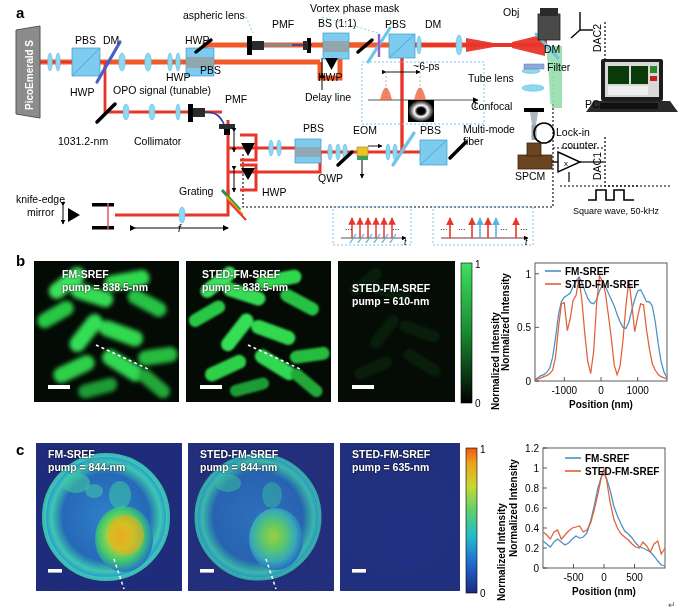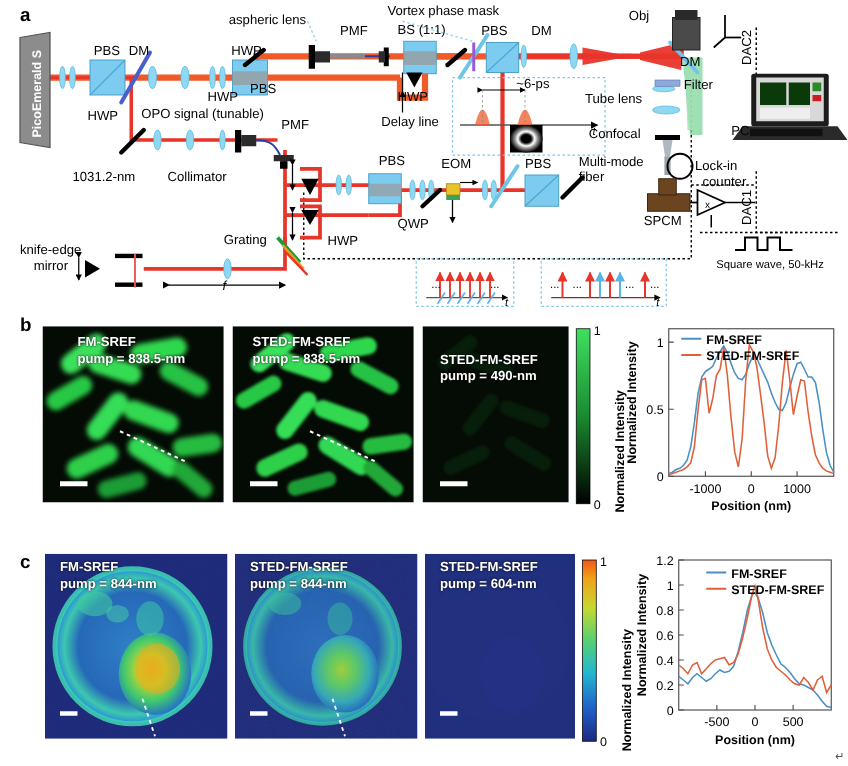--- a/index.html
+++ b/index.html
@@ -457,21 +457,21 @@
           </g>
         <g transform="rotate(32 84 104)">
             <rect x="62" y="96" width="42" height="12" rx="6"></rect>
           </g>
       </g>
       <rect x="14" y="124" width="22" height="4" fill="#fff"></rect>
     </svg>
   </div>
   <div class="ovl" style="left:352px;top:282px;">
     <div>STED-FM-SREF</div>
-    <div>pump = 490-nm</div>
+    <div>pump = 610-nm</div>
   </div>
 
   <svg width="60" height="160" style="position:absolute;left:457px;top:255px;">
     <defs>
       <linearGradient id="greencb" x1="0" y1="1" x2="0" y2="0">
         <stop offset="0%" stop-color="#000000"></stop>
         <stop offset="50%" stop-color="#1a8a30"></stop>
         <stop offset="100%" stop-color="#3ee060"></stop>
       </linearGradient>
     </defs>
@@ -595,21 +595,21 @@
   <div class="imgbox" style="left:340px;top:443px;width:120px;height:148px;">
     <svg width="120" height="148">
       <rect width="120" height="148" fill="#20307e"></rect>
       <circle cx="56" cy="74" r="60" fill="#223080" opacity="0.5"></circle>
       <ellipse cx="70" cy="96" rx="26" ry="30" fill="#253590" opacity="0.35"></ellipse>
       <rect x="12" y="126" width="14" height="3.6" fill="#fff"></rect>
     </svg>
   </div>
   <div class="ovl" style="left:352px;top:448px;">
     <div>STED-FM-SREF</div>
-    <div>pump = 604-nm</div>
+    <div>pump = 635-nm</div>
   </div>
 
   <svg width="60" height="165" style="position:absolute;left:462px;top:440px;">
     <defs>
       <linearGradient id="jetcb" x1="0" y1="1" x2="0" y2="0">
         <stop offset="0%" stop-color="#1b2a80"></stop>
         <stop offset="18%" stop-color="#2060c8"></stop>
         <stop offset="38%" stop-color="#22b8d0"></stop>
         <stop offset="56%" stop-color="#5ad070"></stop>
         <stop offset="74%" stop-color="#c8d830"></stop>

